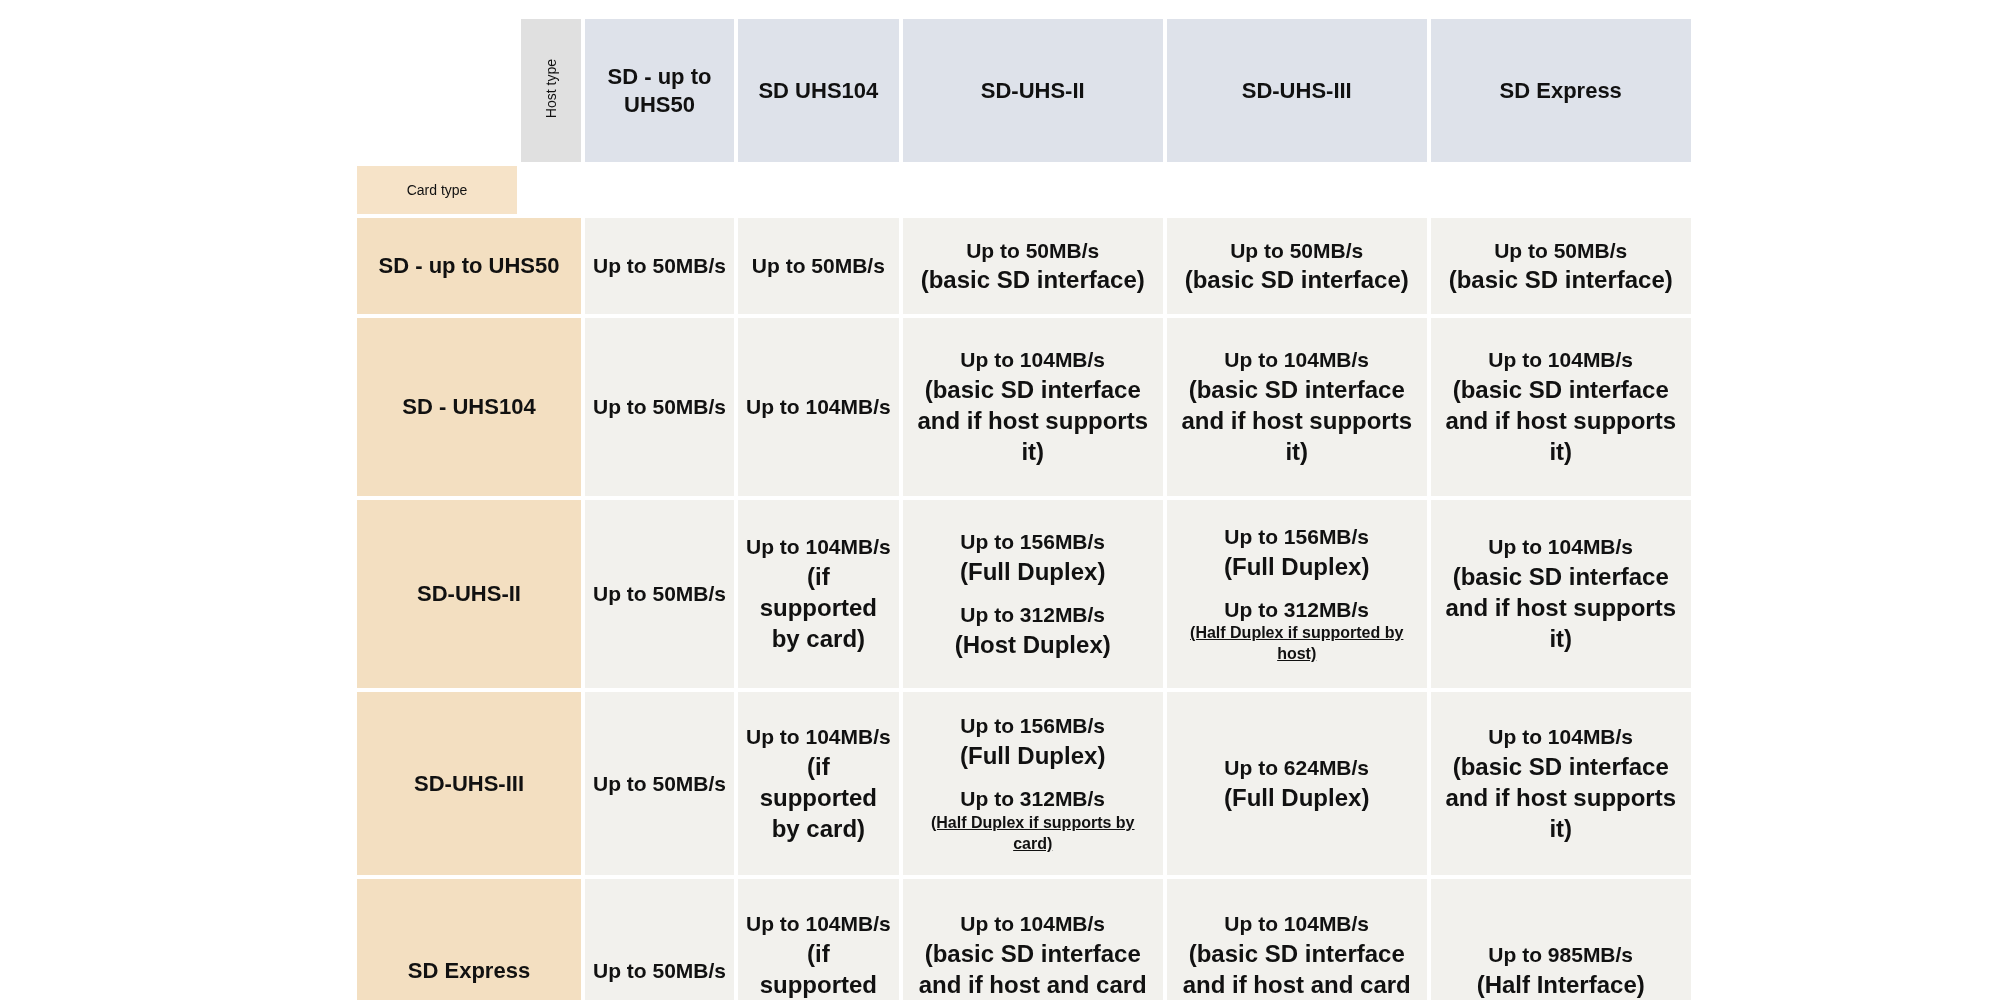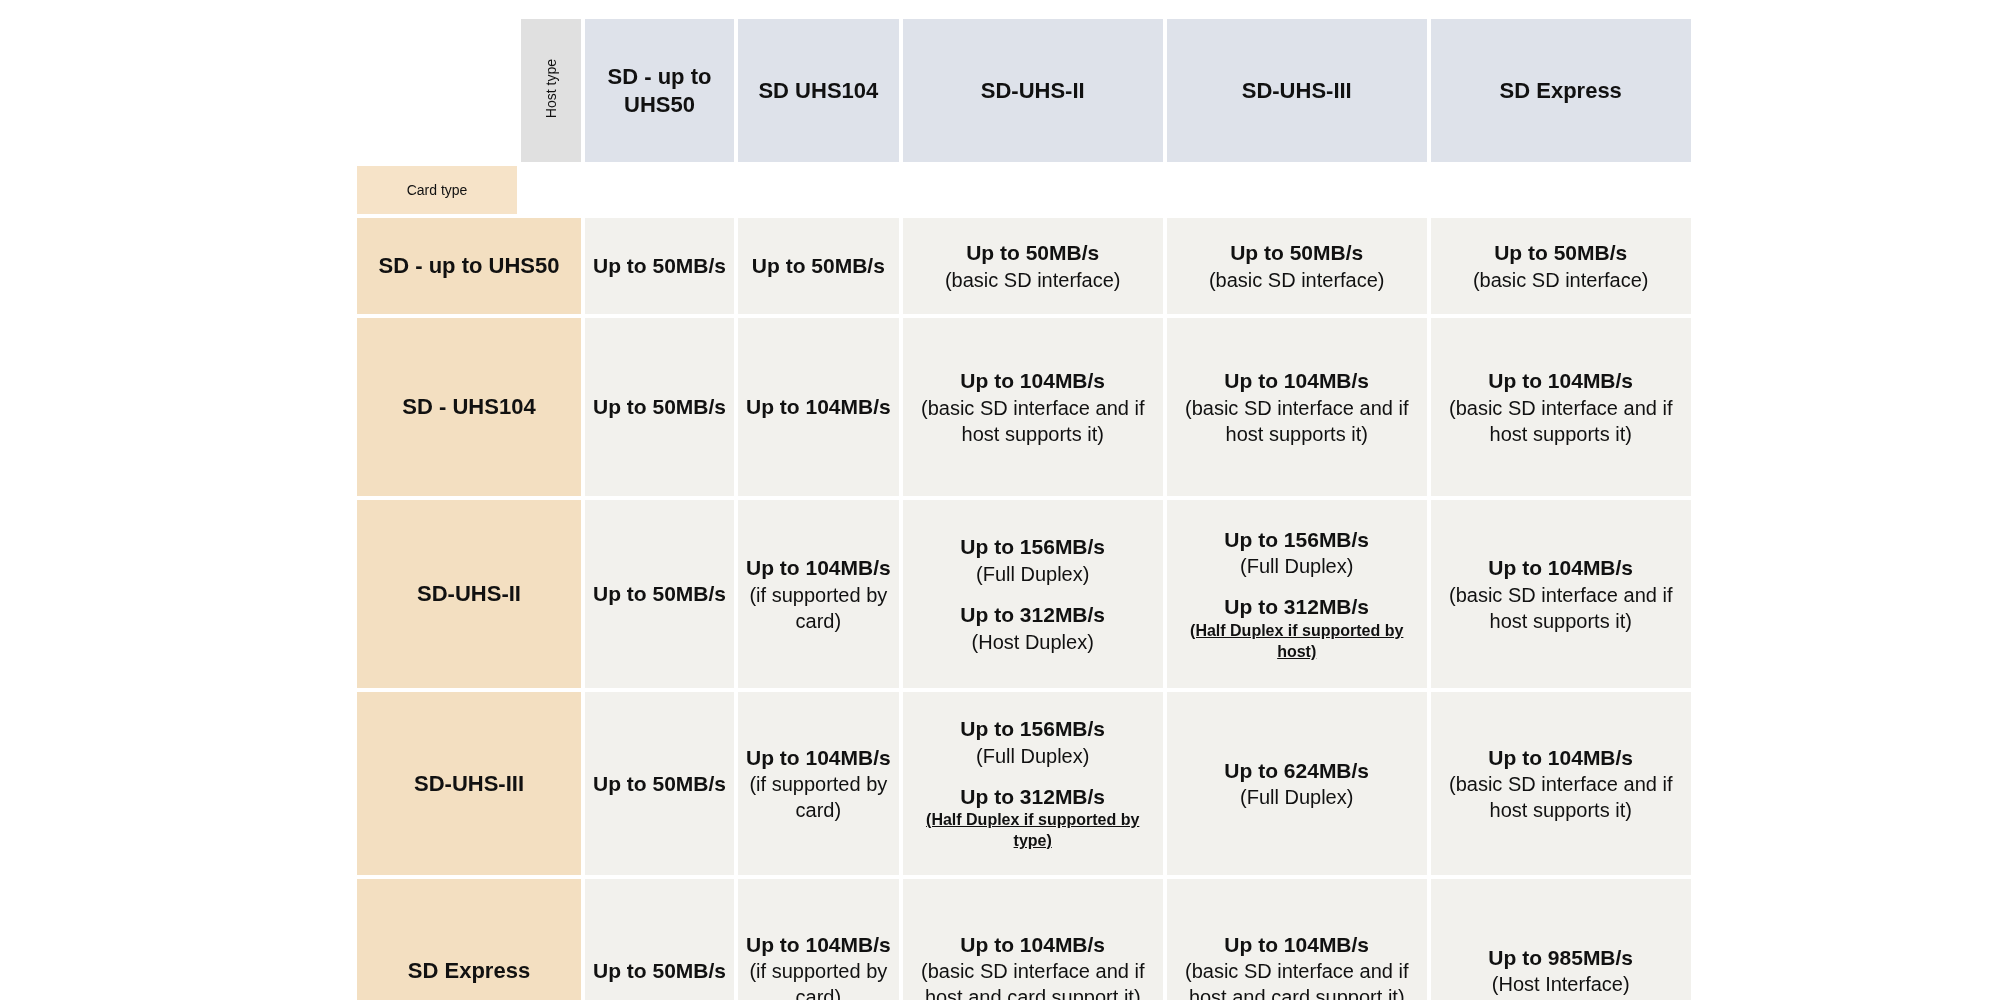--- a/index.html
+++ b/index.html
@@ -88,22 +88,22 @@
     background: #f2f1ed;
     font-size: 19px;
     line-height: 1.3;
   }
   .body-cell .big {
     font-weight: bold;
     font-size: 21px;
     white-space: nowrap;
   }
   .body-cell .sub {
-    font-weight: normal;
-    font-size: 20px;
+    font-weight: bold;
+    font-size: 24px;
     display: block;
   }
   .body-cell .sub-small {
     font-weight: bold;
     font-size: 16px;
     display: block;
     text-decoration: underline;
   }
   .gap {
     display: block;
@@ -234,21 +234,21 @@
         </td>
         <td class="body-cell r4">
           <span class="big">Up to 104MB/s</span>
           <span class="sub">(if supported by card)</span>
         </td>
         <td class="body-cell r4">
           <span class="big">Up to 156MB/s</span>
           <span class="sub">(Full Duplex)</span>
           <span class="gap"></span>
           <span class="big">Up to 312MB/s</span>
-          <span class="sub-small">(Half Duplex if supported by type)</span>
+          <span class="sub-small">(Half Duplex if supports by card)</span>
         </td>
         <td class="body-cell r4">
           <span class="big">Up to 624MB/s</span>
           <span class="sub">(Full Duplex)</span>
         </td>
         <td class="body-cell r4">
           <span class="big">Up to 104MB/s</span>
           <span class="sub">(basic SD interface and if host supports it)</span>
         </td>
       </tr>
@@ -265,18 +265,18 @@
         <td class="body-cell r5">
           <span class="big">Up to 104MB/s</span>
           <span class="sub">(basic SD interface and if host and card support it)</span>
         </td>
         <td class="body-cell r5">
           <span class="big">Up to 104MB/s</span>
           <span class="sub">(basic SD interface and if host and card support it)</span>
         </td>
         <td class="body-cell r5">
           <span class="big">Up to 985MB/s</span>
-          <span class="sub">(Host Interface)</span>
+          <span class="sub">(Half Interface)</span>
         </td>
       </tr>
     </tbody>
   </table>
 </div>
 
 </body></html>

